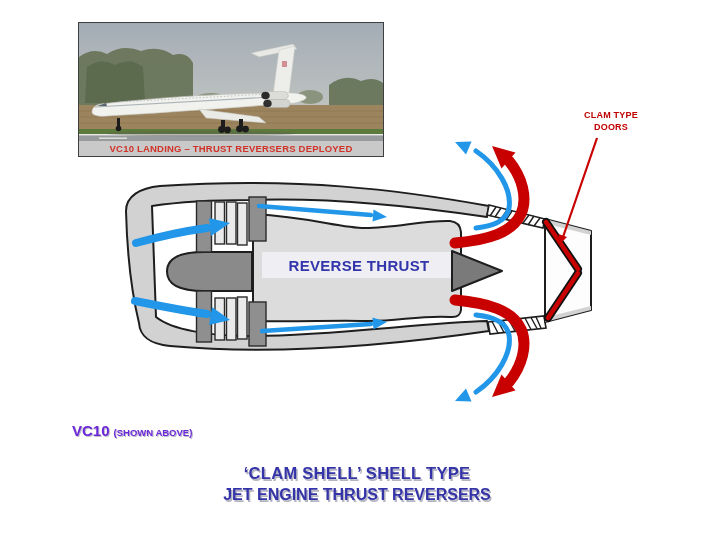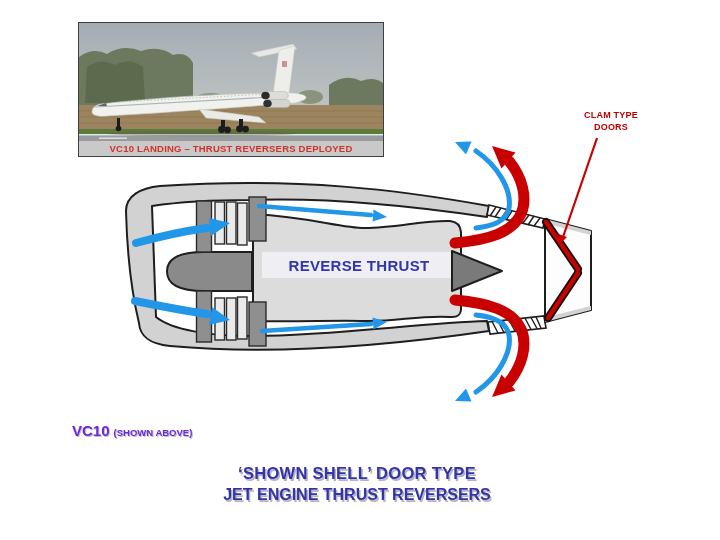--- a/index.html
+++ b/index.html
@@ -225,17 +225,17 @@
   <div class="callout">
     <div>CLAM TYPE</div>
     <div>DOORS</div>
   </div>
 
   <div class="vc10-note">
     <span class="big">VC10</span><span class="small">(SHOWN ABOVE)</span>
   </div>
 
   <div class="titles">
-    <div class="subtitle">‘SHOWN SHELL’ DOOR TYPE</div>
+    <div class="subtitle">‘CLAM SHELL’ SHELL TYPE</div>
     <div class="main-title">JET ENGINE THRUST REVERSERS</div>
   </div>
 
 </div>
 
 </body></html>

